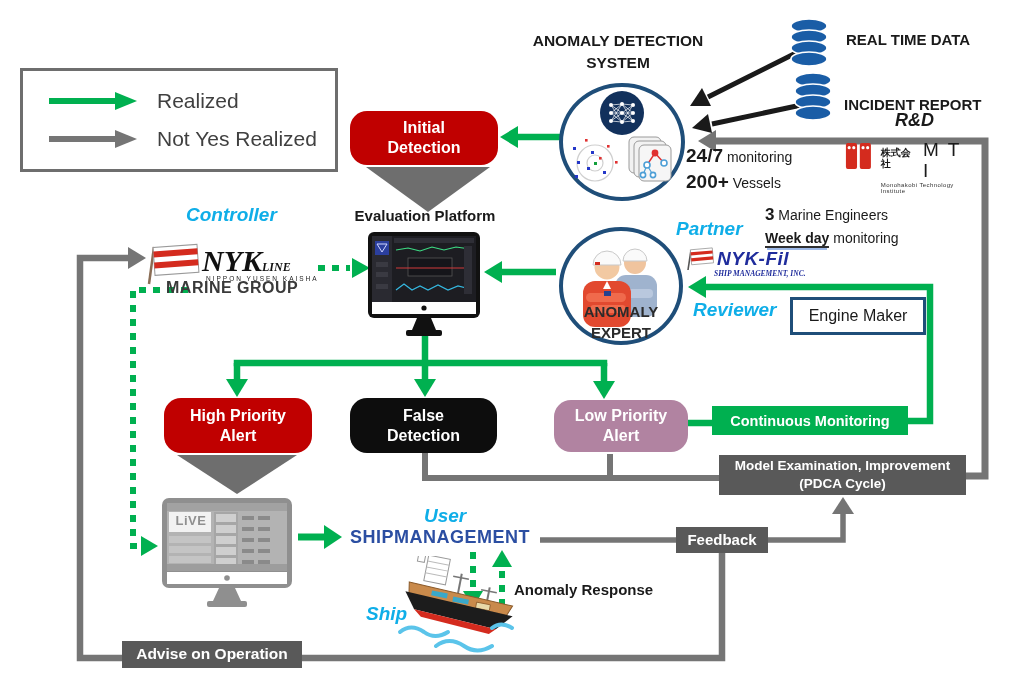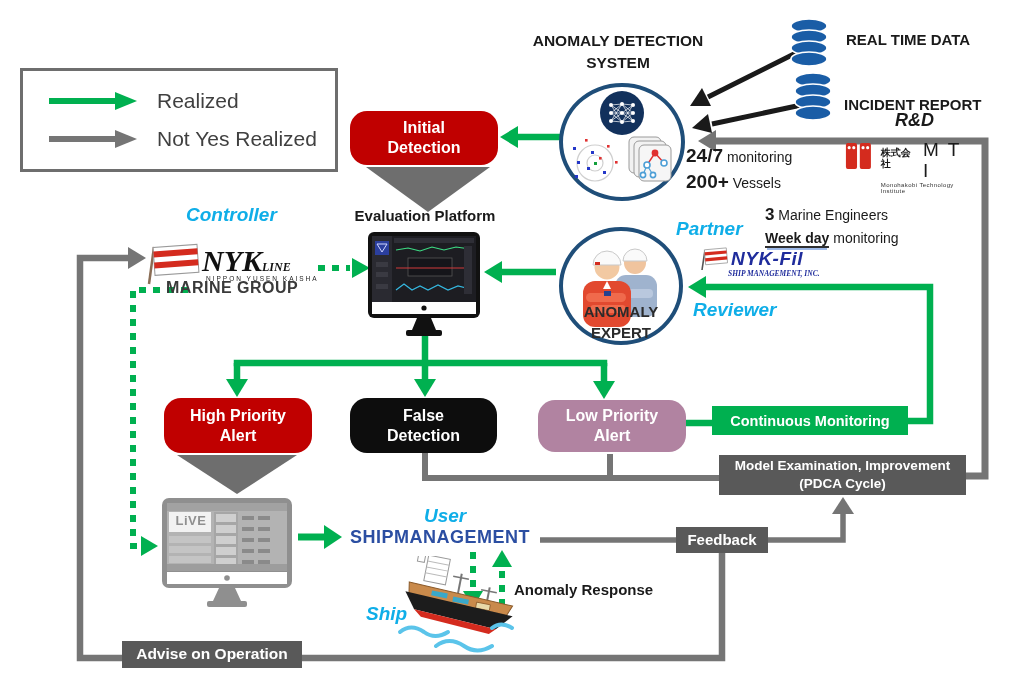--- a/index.html
+++ b/index.html
@@ -324,46 +324,47 @@
     <div>
       <span style="font-size:17px;font-weight:bold;">3</span>
       <span>Marine Engineers</span>
     </div>
     <div>
       <span class="u" style="font-weight:bold;">Week day</span>
       <span>monitoring</span>
     </div>
   </div>
 
-  <div class="abs" style="left:700px;top:247px;width:134px;">
+  <div class="abs" style="left:686px;top:247px;width:134px;">
     <div style="display:flex;align-items:center;gap:3px;">
       <svg width="28" height="24" viewBox="0 0 28 24">
         <line x1="5" y1="3" x2="2" y2="23" stroke="#555" stroke-width="1.6"></line>
         <g transform="rotate(-5 14 10)">
           <rect x="5" y="2" width="22" height="15" fill="#fff" stroke="#999" stroke-width="0.8"></rect>
           <rect x="5" y="4.5" width="22" height="3.2" fill="#D42B1E"></rect>
           <rect x="5" y="10.5" width="22" height="3.2" fill="#D42B1E"></rect>
         </g>
       </svg>
       <span style="font-size:19px;font-weight:bold;font-style:italic;color:#1F2C9C;letter-spacing:.5px;">NYK-Fil</span>
     </div>
     <div style="font-family:'Liberation Serif',serif;font-style:italic;font-weight:bold;font-size:7.5px;color:#1F2C9C;margin-left:28px;margin-top:-2px;">SHIP MANAGEMENT, INC.</div>
   </div>
 
   <div class="abs role" style="left:693px;top:299px;">Reviewer</div>
+  <div class="abs enginebox" style="left:790px;top:297px;width:130px;height:32px;">Engine Maker</div>
 
   <div class="abs pill red" style="left:164px;top:398px;width:148px;height:55px;">
     <div>High Priority</div>
     <div>Alert</div>
   </div>
   <div class="abs pill blackbox" style="left:350px;top:398px;width:147px;height:55px;">
     <div>False</div>
     <div>Detection</div>
   </div>
-  <div class="abs pill mauve" style="left:538px;top:400px;width:148px;height:52px;">
+  <div class="abs pill mauve" style="left:554px;top:400px;width:134px;height:52px;">
     <div>Low Priority</div>
     <div>Alert</div>
   </div>
   <div class="abs greenbar" style="left:712px;top:406px;width:196px;height:29px;">Continuous Monitoring</div>
 
   <div class="abs graybar" style="left:719px;top:455px;width:247px;height:40px;font-size:13.5px;">
     <div>Model Examination, Improvement</div>
     <div>(PDCA Cycle)</div>
   </div>
 

